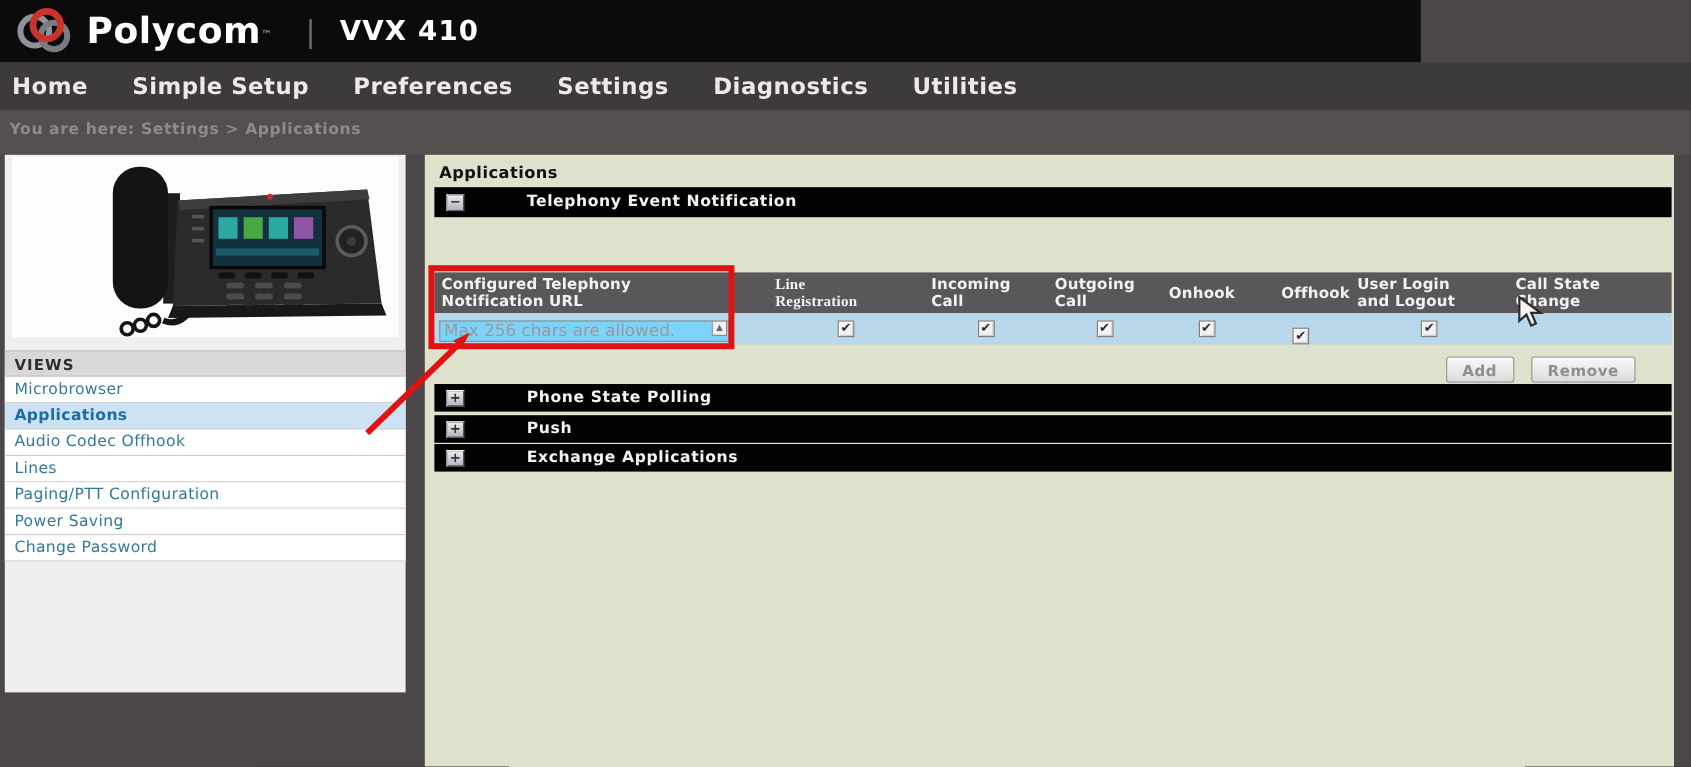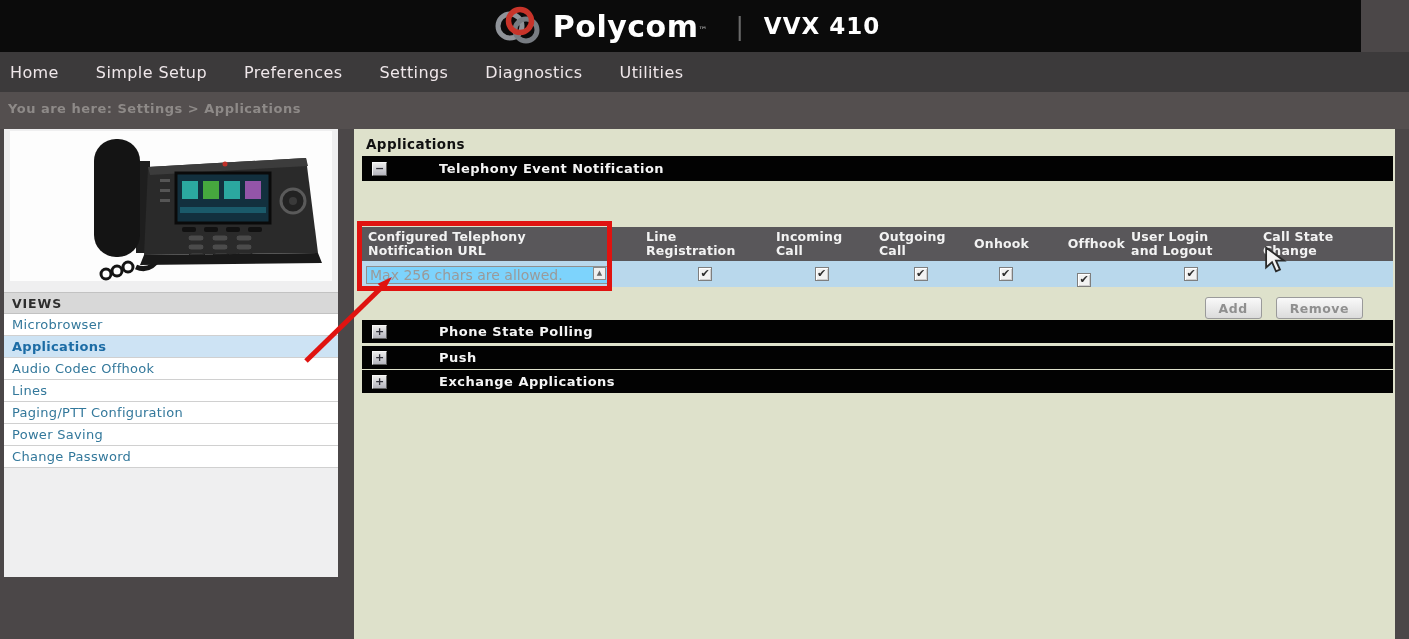--- a/index.html
+++ b/index.html
@@ -1,32 +1,32 @@
 <!DOCTYPE html>
 <html><head>
 <meta charset="utf-8">
 <style>
   * { margin:0; padding:0; box-sizing:border-box; }
   html,body { background:#2e2b2c; }
   body { font-family:"DejaVu Sans","Liberation Sans",sans-serif; }
   .stage { position:relative; width:1409px; height:639px; background:#4b4748; overflow:hidden; }
 
   
-  .topbar { position:absolute; left:0; top:0; width:1361px; height:52px; background:#0b0b0b;
-            display:flex; align-items:center;justify-content:center; }
+  .topbar { position:absolute; left:0; top:0; width:1184px; height:52px; background:#0b0b0b;
+            display:flex; align-items:center; }
   .logo { margin-left:12px; }
   .brand { color:#fff; font-size:30px; font-weight:bold; letter-spacing:.5px; margin-left:8px; }
   .brand-tm { color:#bbb; font-size:9px; vertical-align:top; position:relative; top:4px; }
   .topbar-sep { color:#6a6a6a; font-size:25px; margin:0 20px 0 28px; font-weight:normal; }
   .model { color:#fff; font-size:23px; font-weight:bold; letter-spacing:1px; }
 
   
   .navbar { position:absolute; left:0; top:52px; width:1409px; height:40px; background:#3c3a3b;
             display:flex; align-items:center; gap:37px; padding-left:10px; }
-  .nav-item { color:#efe7ea; font-size:16px; font-weight:normal; letter-spacing:.4px; cursor:pointer; }
+  .nav-item { color:#efe7ea; font-size:19px; font-weight:bold; letter-spacing:.4px; cursor:pointer; }
 
   
   .breadcrumb { position:absolute; left:0; top:92px; width:1409px; height:37px; background:#544f4f;
                 color:#8e8a88; font-size:13px; font-weight:bold; letter-spacing:.5px; padding:9px 0 0 8px; }
 
   
   .sidebar { position:absolute; left:4px; top:129px; width:334px; height:448px; background:#efeff0; }
   .phone-figure { position:absolute; left:6px; top:2px; width:322px; height:150px; background:#fdfdfd; }
   .views-header { position:absolute; left:0; top:163px; width:334px; height:22px; background:#d8d8d8;
                   border-top:1px solid #c2c2c2; border-bottom:1px solid #c2c2c2;
@@ -57,21 +57,21 @@
           font-size:13px; letter-spacing:.5px; word-spacing:3px; line-height:15.5px; }
 
   
   .table { position:absolute; left:8px; top:98px; width:1031px; }
   .thead { display:flex; background:#59575a; height:34px; }
   .th { color:#f2f2f2; font-size:12.5px; font-weight:bold; line-height:14px; letter-spacing:.2px;
         display:flex; flex-direction:column; justify-content:center; padding-left:6px; }
   .trow { display:flex; background:#b9d8ec; height:26px; }
   .td { display:flex; align-items:center; justify-content:center; }
   .td.url-cell { justify-content:flex-start; padding-left:4px; }
-  .c0{width:278px;} .c1{width:130px;} .c2{width:103px;} .c3{width:95px;}
+  .c0{width:278px;} .c1{width:130px;font-family:Liberation Serif, serif;} .c2{width:103px;} .c3{width:95px;}
   .c4{width:75px;}  .c5{width:82px;align-items:flex-end;}  .c6{width:132px;} .c7{width:136px;}
 
   .input-wrap { position:relative; width:242px; height:18px; }
   .url-input { width:242px; height:18px; border:1px solid #8f8f8f; background:#7dd3fc;
                font-family:"DejaVu Sans","Liberation Sans",sans-serif;
                font-size:14px; color:#555; padding:1px 17px 1px 3px; }
   .url-input::placeholder { color:#9a9a9a; opacity:1; }
   .input-icon { position:absolute; right:2px; top:2px; width:13px; height:13px;
                 border:1px solid #8a8a8a; background:#f0f0f0; color:#666;
                 font-size:7px; line-height:11px; text-align:center; }

